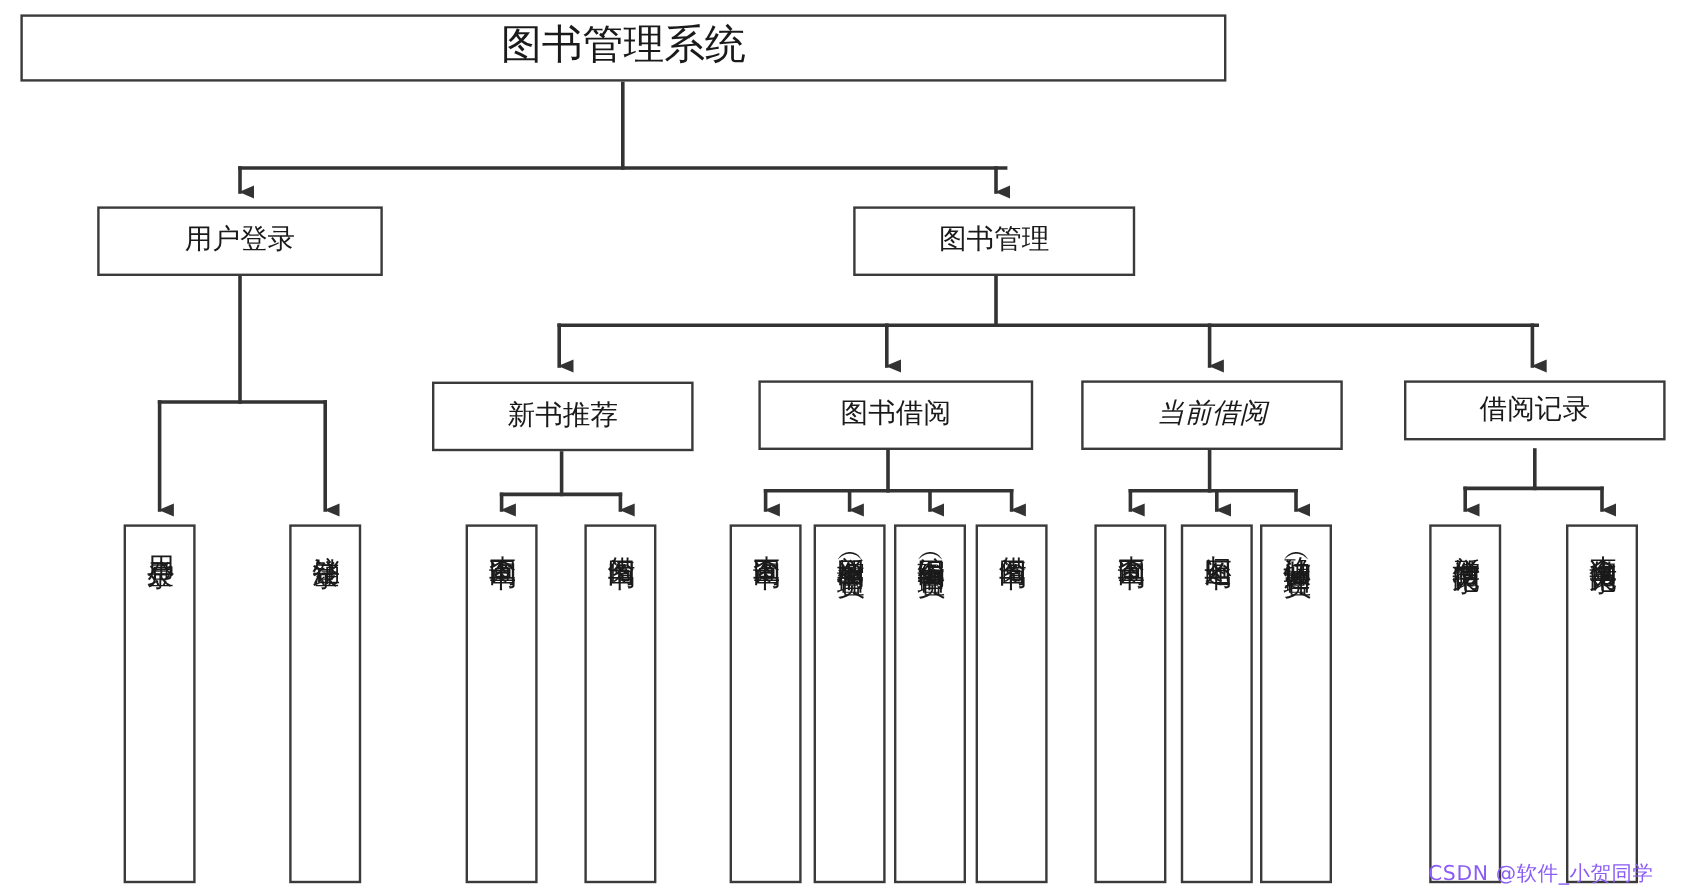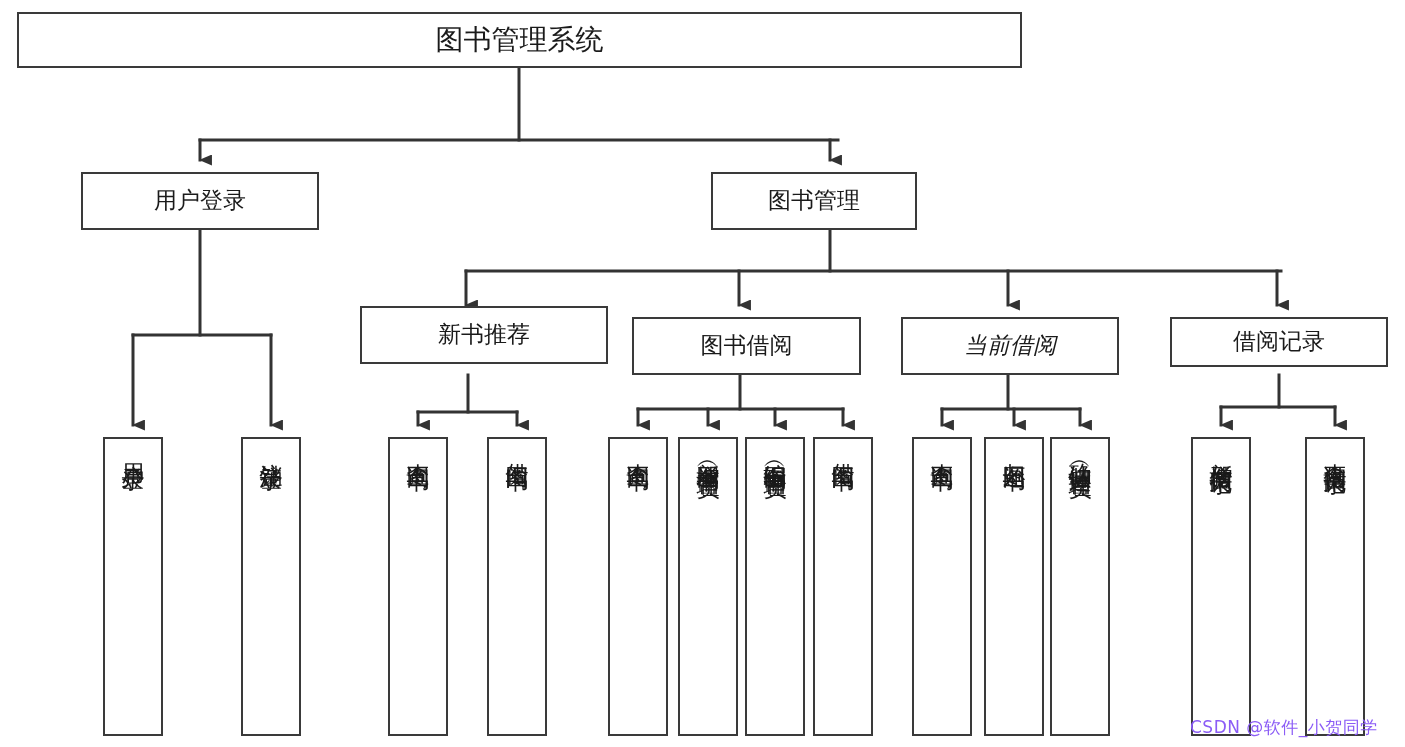--- a/index.html
+++ b/index.html
@@ -38,21 +38,22 @@
     z-index: 2;
   }
   .node-label {
     display: block;
     text-align: center;
     line-height: 1.18;
     white-space: nowrap;
   }
   
   .lvl0 {
-    font-size: 28px;
+    font-size: 34px;
+    font-family: Liberation Mono, monospace;
   }
   
   .lvl1, .lvl2 {
     font-size: 23px;
   }
   
   .leaf {
     font-size: 23px;
     align-items: flex-start;
     justify-content: center;
@@ -129,25 +130,25 @@
     </g>
   </svg>
 
   <div class="node lvl0" style="left:17px; top:12px; width:1005px; height:56px;">
     <span class="node-label">图书管理系统</span>
   </div>
 
   <div class="node lvl1" style="left:81px; top:172px; width:238px; height:58px;">
     <span class="node-label">用户登录</span>
   </div>
-  <div class="node lvl1" style="left:711px; top:172px; width:206px; height:58px;">
+  <div class="node lvl1" style="left:711px; top:172px; width:235px; height:58px;">
     <span class="node-label">图书管理</span>
   </div>
 
-  <div class="node lvl2" style="left:360px; top:306px; width:248px; height:58px;">
+  <div class="node lvl2" style="left:360px; top:318px; width:218px; height:58px;">
     <span class="node-label">新书推荐</span>
   </div>
   <div class="node lvl2" style="left:632px; top:317px; width:229px; height:58px;">
     <span class="node-label">图书借阅</span>
   </div>
   <div class="node lvl2" style="left:901px; top:317px; width:218px; height:58px;font-style:italic;">
     <span class="node-label">当前借阅</span>
   </div>
   <div class="node lvl2" style="left:1170px; top:317px; width:218px; height:50px;">
     <span class="node-label">借阅记录</span>

